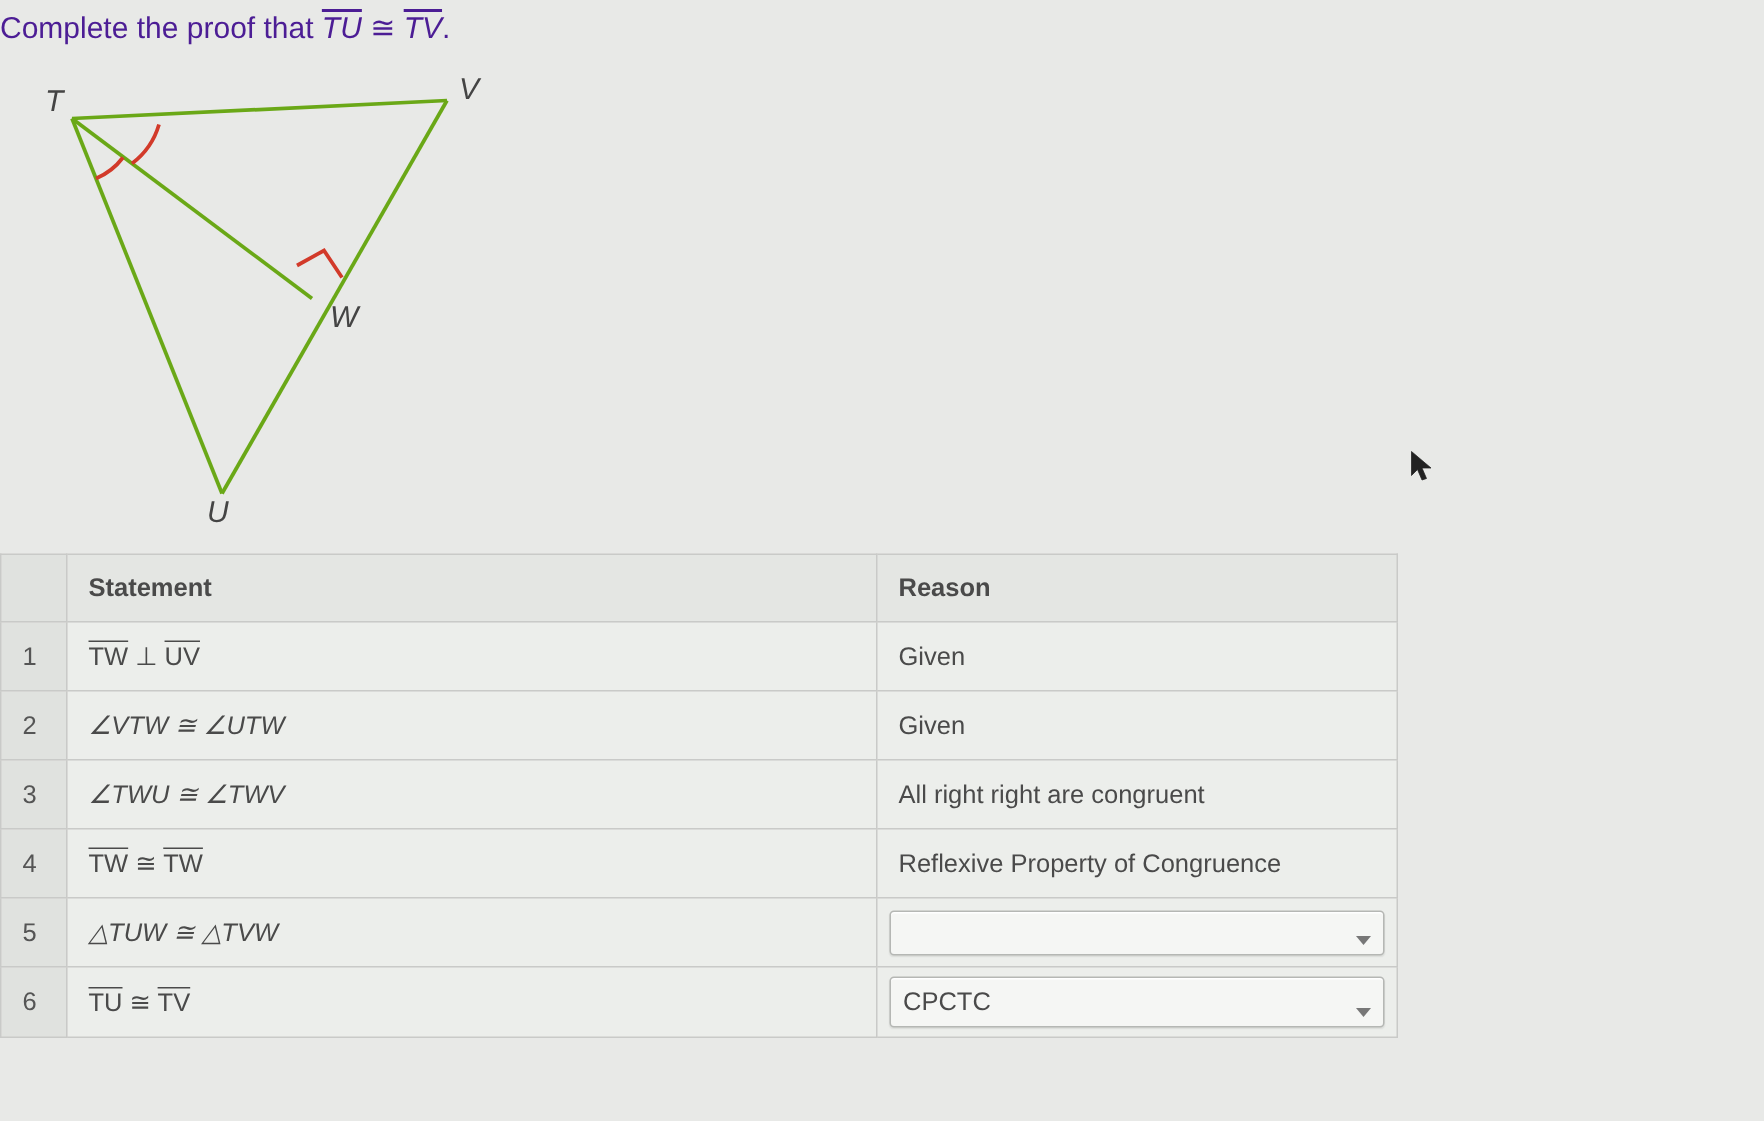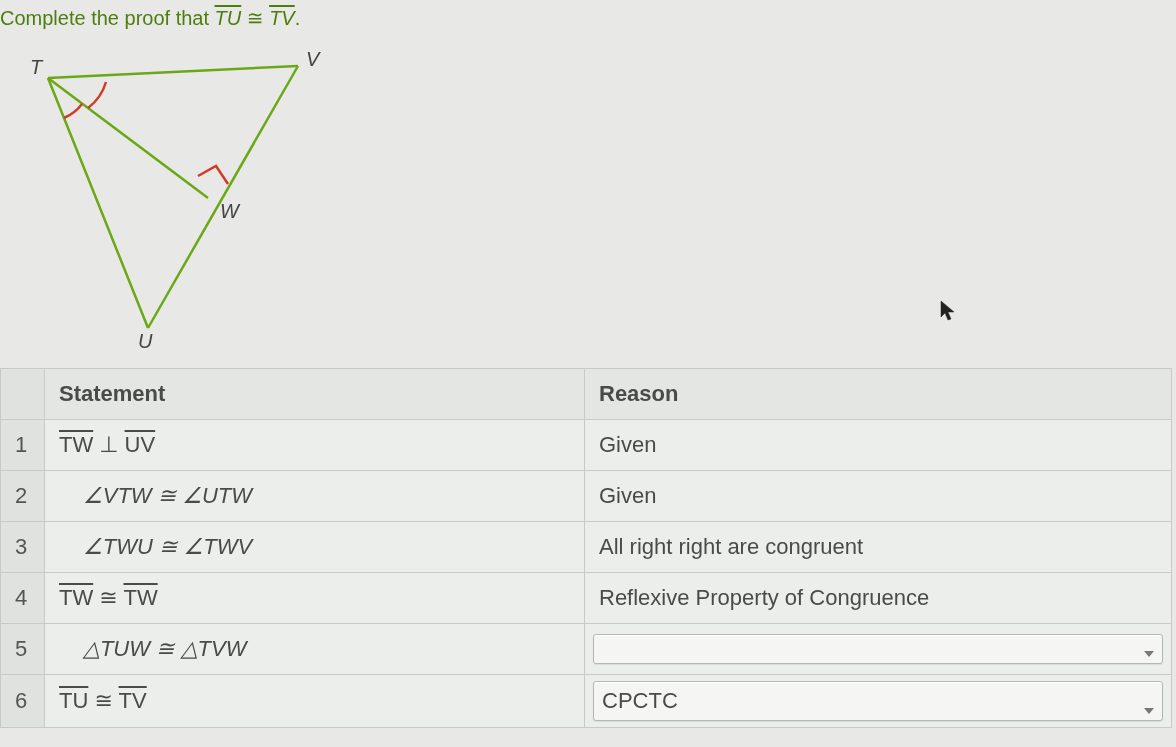--- a/index.html
+++ b/index.html
@@ -7,21 +7,21 @@
     font-family: Arial, Helvetica, sans-serif;
     background: #e8e9e7;
     width: 1176px;
     height: 747px;
     overflow: hidden;
     color: #4a4a4a;
   }
   .prompt {
     padding: 6px 0 10px 0;
     font-size: 20px;
-    color: #4d7c0f;
+    color: #4c1d95;
   }
   .prompt .bar { text-decoration: overline; font-style: italic; }
   .diagram {
     margin: 8px 0 20px 28px;
     width: 320px;
     height: 300px;
     position: relative;
   }
   .diagram svg { width: 100%; height: 100%; }
   .vlabel {
@@ -31,23 +31,23 @@
     color: #444;
   }
   .cursor {
     position: absolute;
     left: 940px;
     top: 300px;
     font-size: 20px;
     color: #111;
   }
   .proof-table {
-    width: 1172px;
+    width: 932px;
     border-collapse: collapse;
-    font-size: 22px;
+    font-size: 17px;
     color: #4a4a4a;
   }
   .proof-table th, .proof-table td {
     border: 1px solid #c9cac8;
     padding: 12px 14px;
     text-align: left;
     vertical-align: middle;
     background: #eceeeb;
   }
   .proof-table th {
@@ -57,21 +57,21 @@
   .numcol {
     width: 44px;
     text-align: center;
     background: #e0e2df !important;
     font-weight: normal;
     color: #555;
   }
   .stmt { width: 540px; }
   .reason { }
   .ovl { text-decoration: overline; }
-  .mi { font-style: italic; margin-left: 24px; }
+  .mi { font-style: italic; }
   .dropdown {
     display: flex;
     align-items: flex-end;
     justify-content: space-between;
     border: 1px solid #b5b7b4;
     background: #f5f6f4;
     border-radius: 3px;
     padding: 6px 8px;
     min-height: 30px;
     box-shadow: inset 0 1px 0 #fff, 0 1px 1px rgba(0,0,0,0.08);

